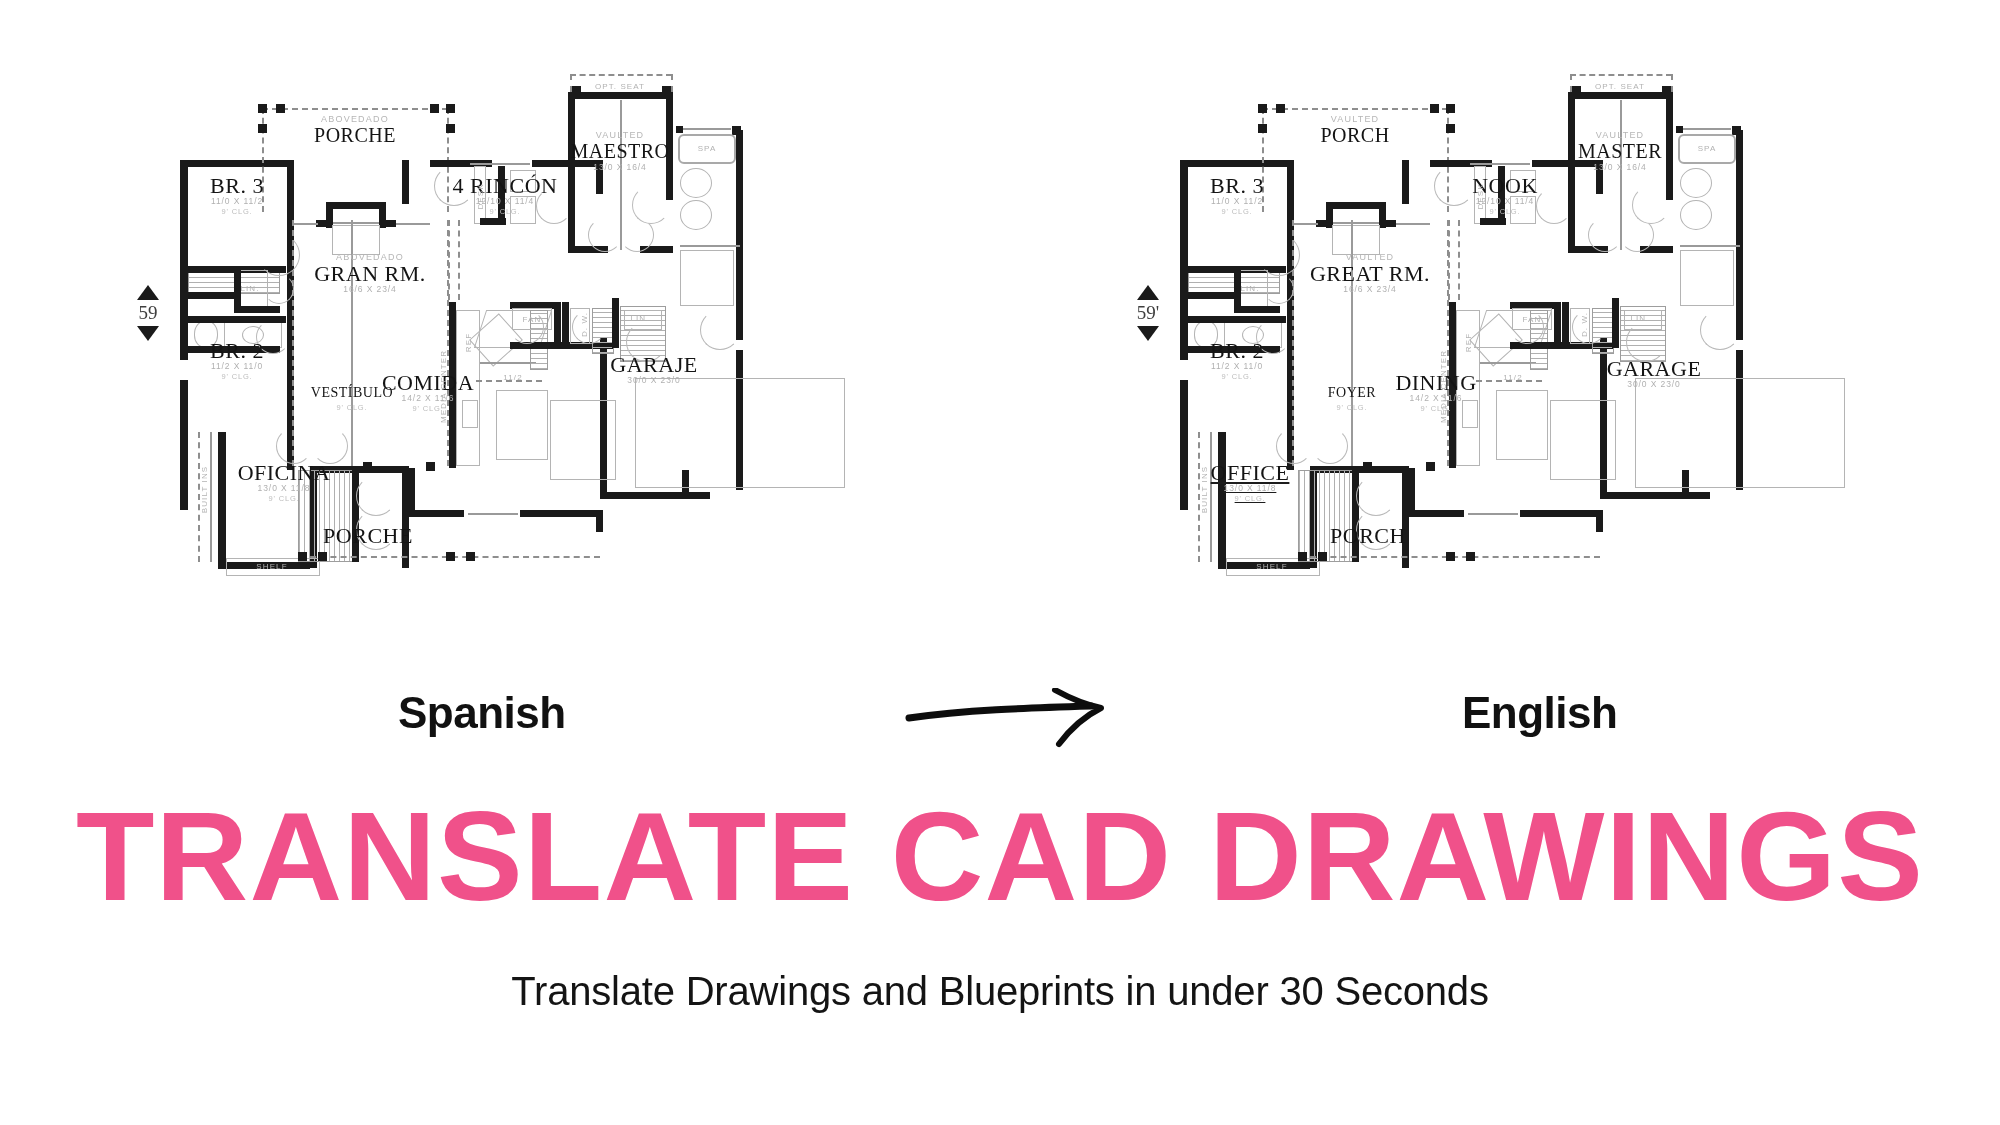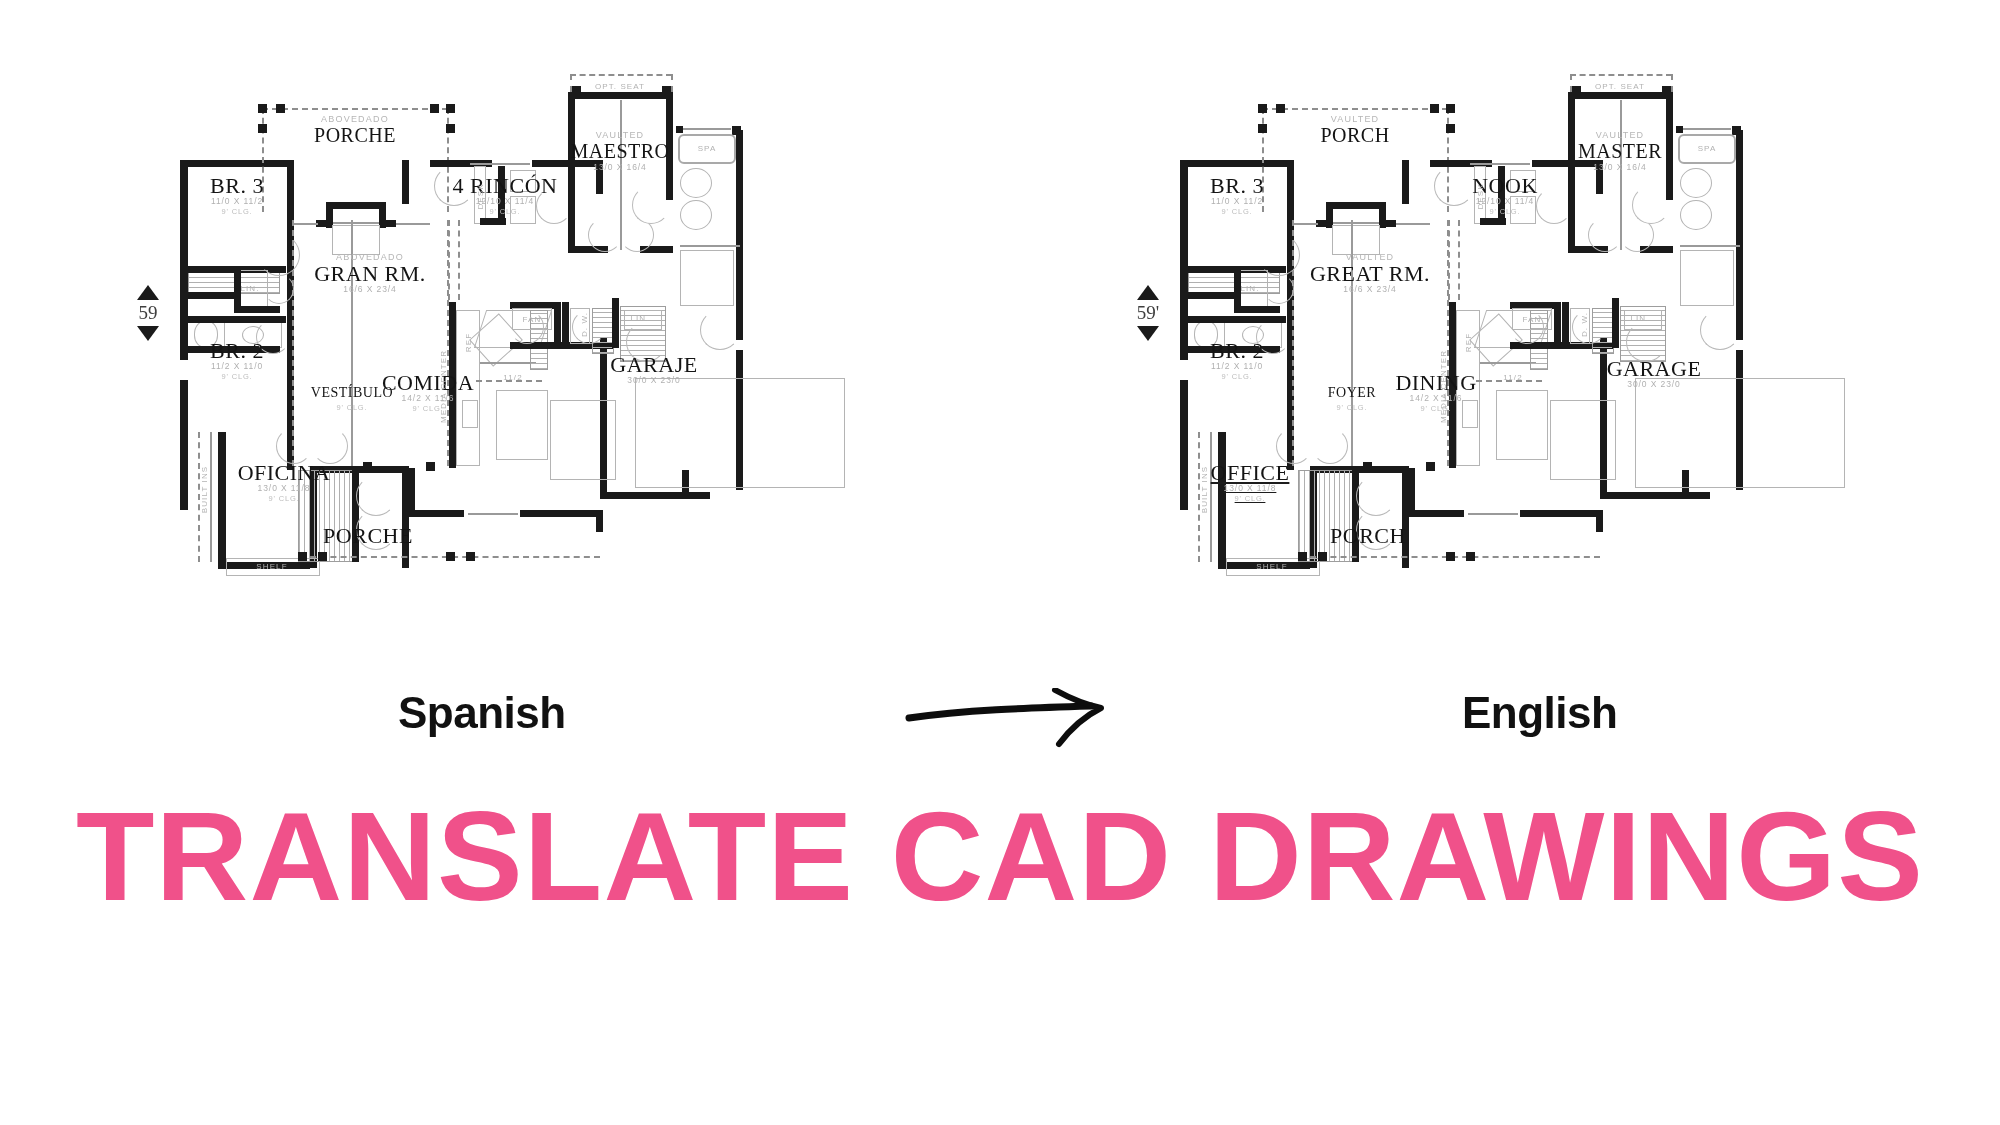--- a/index.html
+++ b/index.html
@@ -688,14 +688,15 @@
   <div class="arrow-wrap">
     <svg width="210" height="60" viewBox="0 0 210 60" xmlns="http://www.w3.org/2000/svg">
       <path d="M4 30 C 60 22, 120 20, 186 18" stroke="#0d0d0d" stroke-width="7" fill="none" stroke-linecap="round"></path>
       <path d="M150 2 C 168 12, 182 17, 196 20 C 180 28, 166 40, 154 56" stroke="#0d0d0d" stroke-width="6" fill="none" stroke-linecap="round" stroke-linejoin="round"></path>
     </svg>
   </div>
 
   <div class="caption caption-right">English</div>
 
   <div class="headline">TRANSLATE CAD DRAWINGS</div>
+  <div class="subhead">Translate Drawings and Blueprints in under 30 Seconds</div>
 
 </div>
 
 </body></html>

